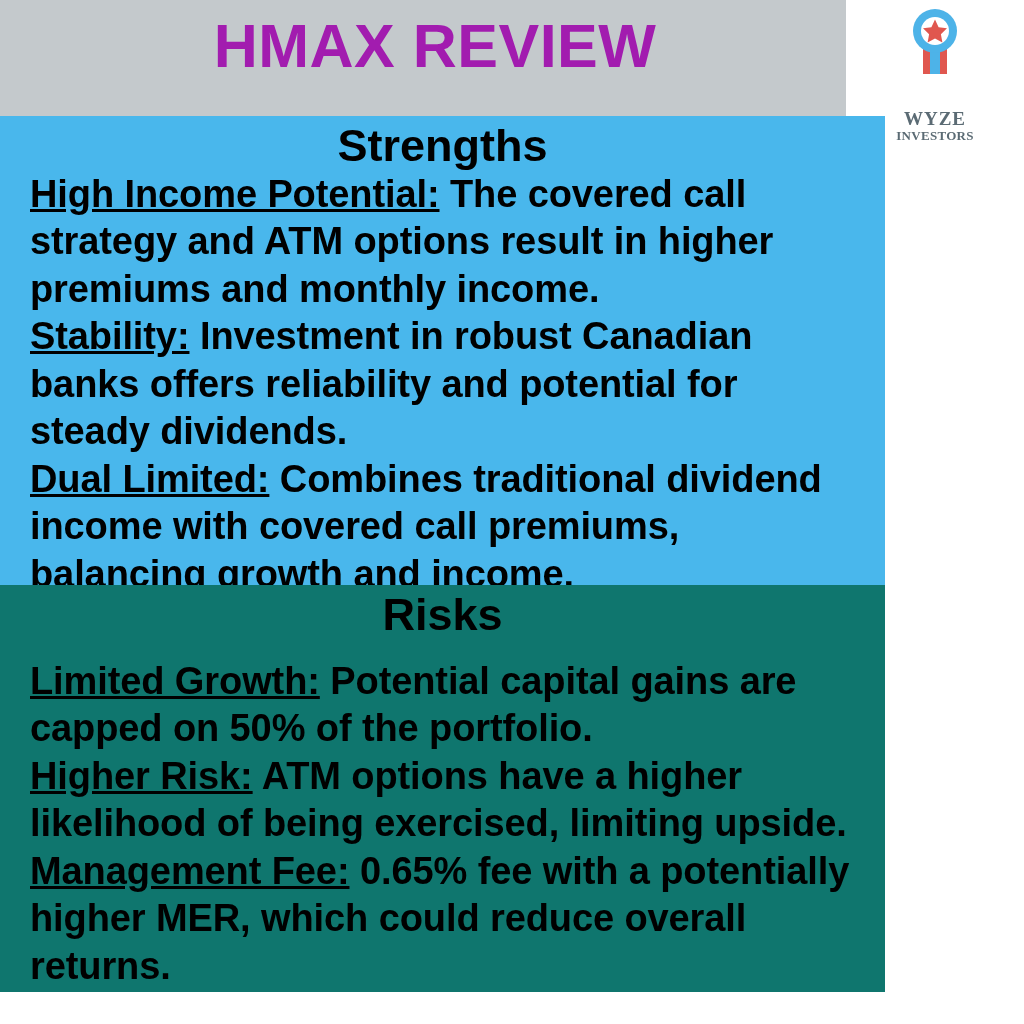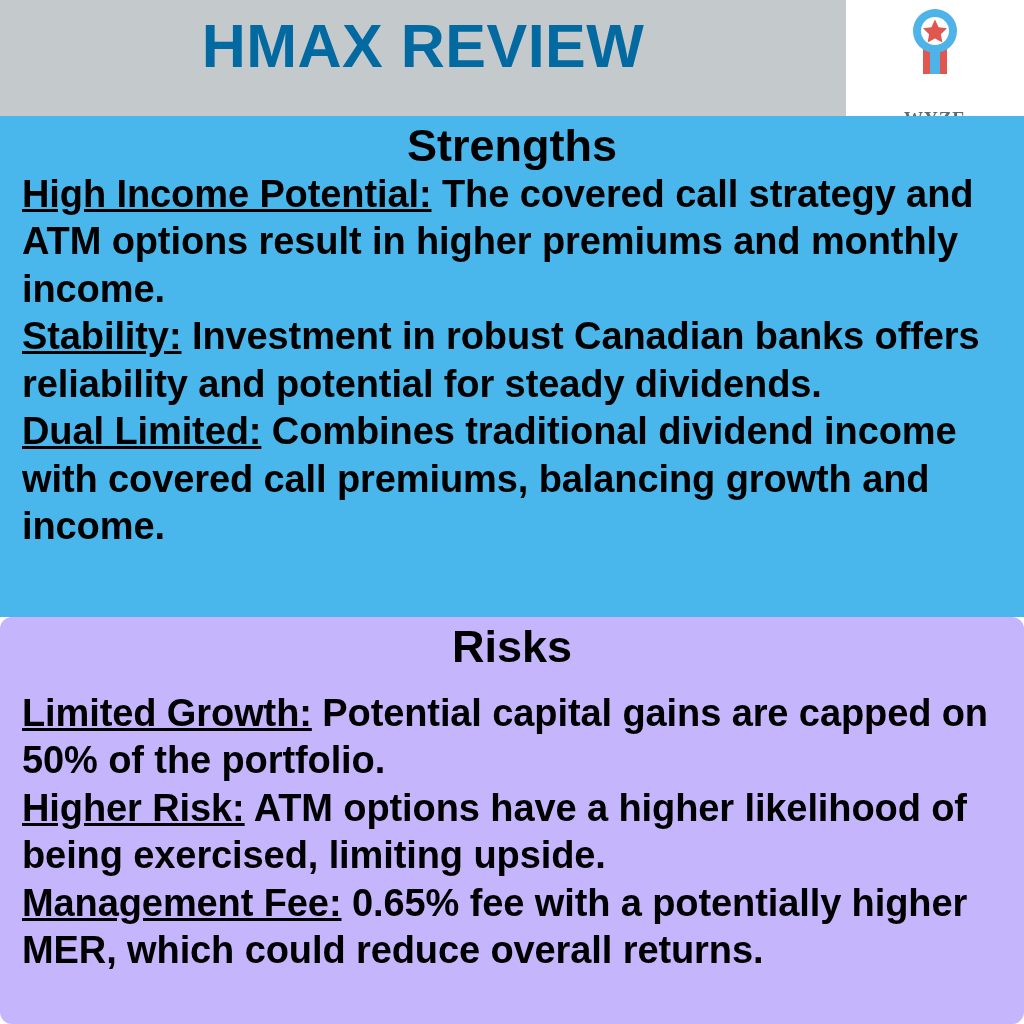--- a/index.html
+++ b/index.html
@@ -25,31 +25,31 @@
     left: 0;
     top: 0;
     width: 1024px;
     height: 116px;
     background: #c4c9cc;
     box-sizing: border-box;
   }
 
   .header-title {
     position: absolute;
-    left: 0;
+    left: 12px;
     top: 0;
     width: 846px;
     height: 92px;
     display: flex;
     align-items: center;
     justify-content: center;
     font-size: 61px;
     font-weight: bold;
     letter-spacing: 0.5px;
-    color: #0369a1;
+    color: #a21caf;
     line-height: 1;
     white-space: nowrap;
   }
 
   
   .logo-box {
     position: absolute;
     left: 846px;
     top: 0;
     width: 178px;
@@ -77,36 +77,35 @@
     font-weight: bold;
     line-height: 1.02;
   }
   .logo-word-1 { font-size: 19px; letter-spacing: 1px; display: block; }
   .logo-word-2 { font-size: 13px; letter-spacing: 0.3px; display: block; }
 
   
   .panel {
     position: absolute;
     left: 0;
-    width: 1024px;
+    width: 885px;
     box-sizing: border-box;
-    padding: 0 22px;
+    padding: 0 30px;
   }
 
   .panel-strengths {
     top: 116px;
     height: 501px;
     background: #49b7ec;
   }
 
   .panel-risks {
-    top: 617px;
+    top: 585px;
     height: 407px;
-    background: #c4b5fd;
-    border-radius: 12px;
+    background: #0f766e;
   }
 
   .panel-heading {
     text-align: center;
     font-size: 45px;
     font-weight: bold;
     color: #000000;
     line-height: 1.08;
     margin: 0;
     padding-top: 6px;

